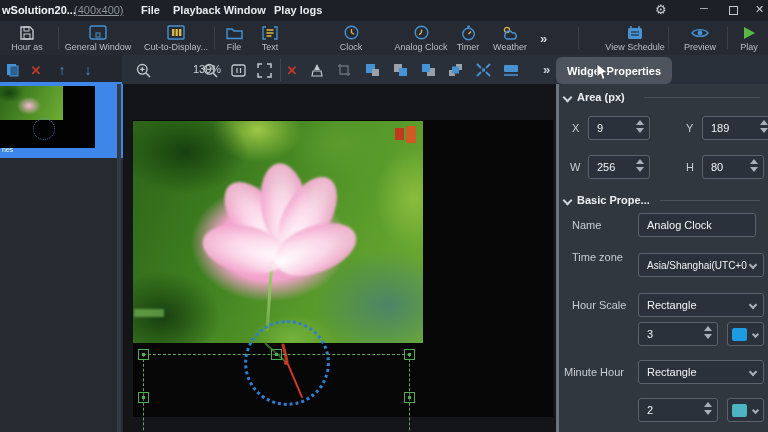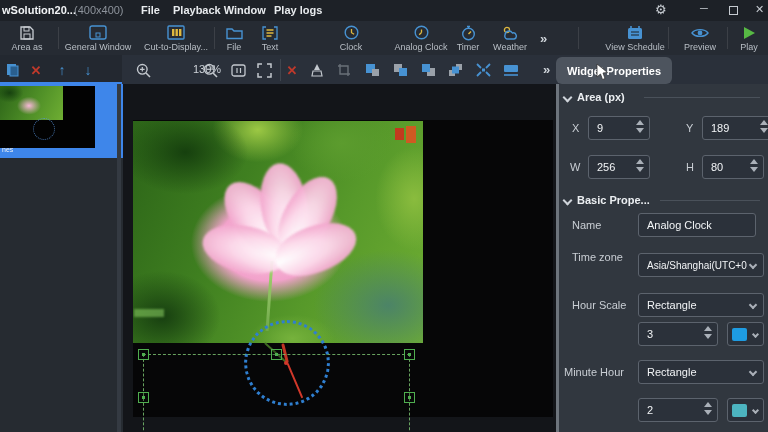--- a/index.html
+++ b/index.html
@@ -3,21 +3,21 @@
 <meta charset="utf-8">
 <style>
   * { margin:0; padding:0; box-sizing:border-box; }
   html,body { background:#000; }
   body { font-family:"Liberation Sans", sans-serif; }
   .screen { position:relative; width:768px; height:432px; overflow:hidden; background:#101214; color:#dfe3e7; font-size:11px; }
 
   
   .menubar { position:absolute; left:0; top:0; width:768px; height:21px; background:#1d2127; }
   .mb-title { position:absolute; left:2px; top:4px; font-weight:bold; color:#f2f4f6; font-size:11px; }
-  .mb-size { position:absolute; left:74px; top:4px; color:#8d939b; font-size:11px; }
+  .mb-size { position:absolute; left:74px; top:4px; color:#8d939b; font-size:11px;text-decoration:underline; }
   .mb-menu { position:absolute; top:4px; color:#e8ebee; font-size:11px; font-weight:bold; cursor:default; }
   .gear { position:absolute; left:655px; top:2px; font-size:13px; color:#c6cbd1; }
   .win-min { position:absolute; left:695px; top:2px; width:18px; text-align:center; color:#c6cbd1; font-size:11px; }
   .win-max { position:absolute; left:729px; top:6px; width:9px; height:9px; border:1px solid #c6cbd1; }
   .win-close { position:absolute; left:755px; top:3px; color:#c6cbd1; font-size:11px; }
 
   
   .toolbar1 { position:absolute; left:0; top:21px; width:768px; height:34px; background:#262b33; }
   .tbtn { position:absolute; top:3px; height:30px; display:flex; flex-direction:column; align-items:center; }
   .ticon { height:17px; display:flex; align-items:center; justify-content:center; }
@@ -124,21 +124,21 @@
 
   <div class="toolbar1">
     <div class="tbtn" style="left:-18px;width:90px">
       <span class="ticon">
         <svg width="16" height="16" viewBox="0 0 16 16">
             <path d="M2 2h9l3 3v9H2z" fill="none" stroke="#c9ced4" stroke-width="1.3"></path>
             <rect x="5" y="9" width="6" height="5" fill="none" stroke="#c9ced4"></rect>
             <rect x="5" y="2" width="5" height="4" fill="none" stroke="#c9ced4"></rect>
           </svg>
       </span>
-      <span class="tlabel">Area as</span>
+      <span class="tlabel">Hour as</span>
     </div>
     <div class="tdiv" style="left:58px"></div>
     <div class="tbtn" style="left:130px;width:92px">
       <span class="ticon">
         <svg width="18" height="15" viewBox="0 0 18 15">
             <rect x="1" y="1" width="16" height="13" rx="1" fill="none" stroke="#4792d2" stroke-width="1.4"></rect>
             <rect x="5" y="4" width="2.4" height="7" fill="#dfb93f"></rect>
             <rect x="8.5" y="4" width="2.4" height="7" fill="#dfb93f"></rect>
             <rect x="12" y="4" width="2.4" height="7" fill="#dfb93f"></rect>
           </svg>

